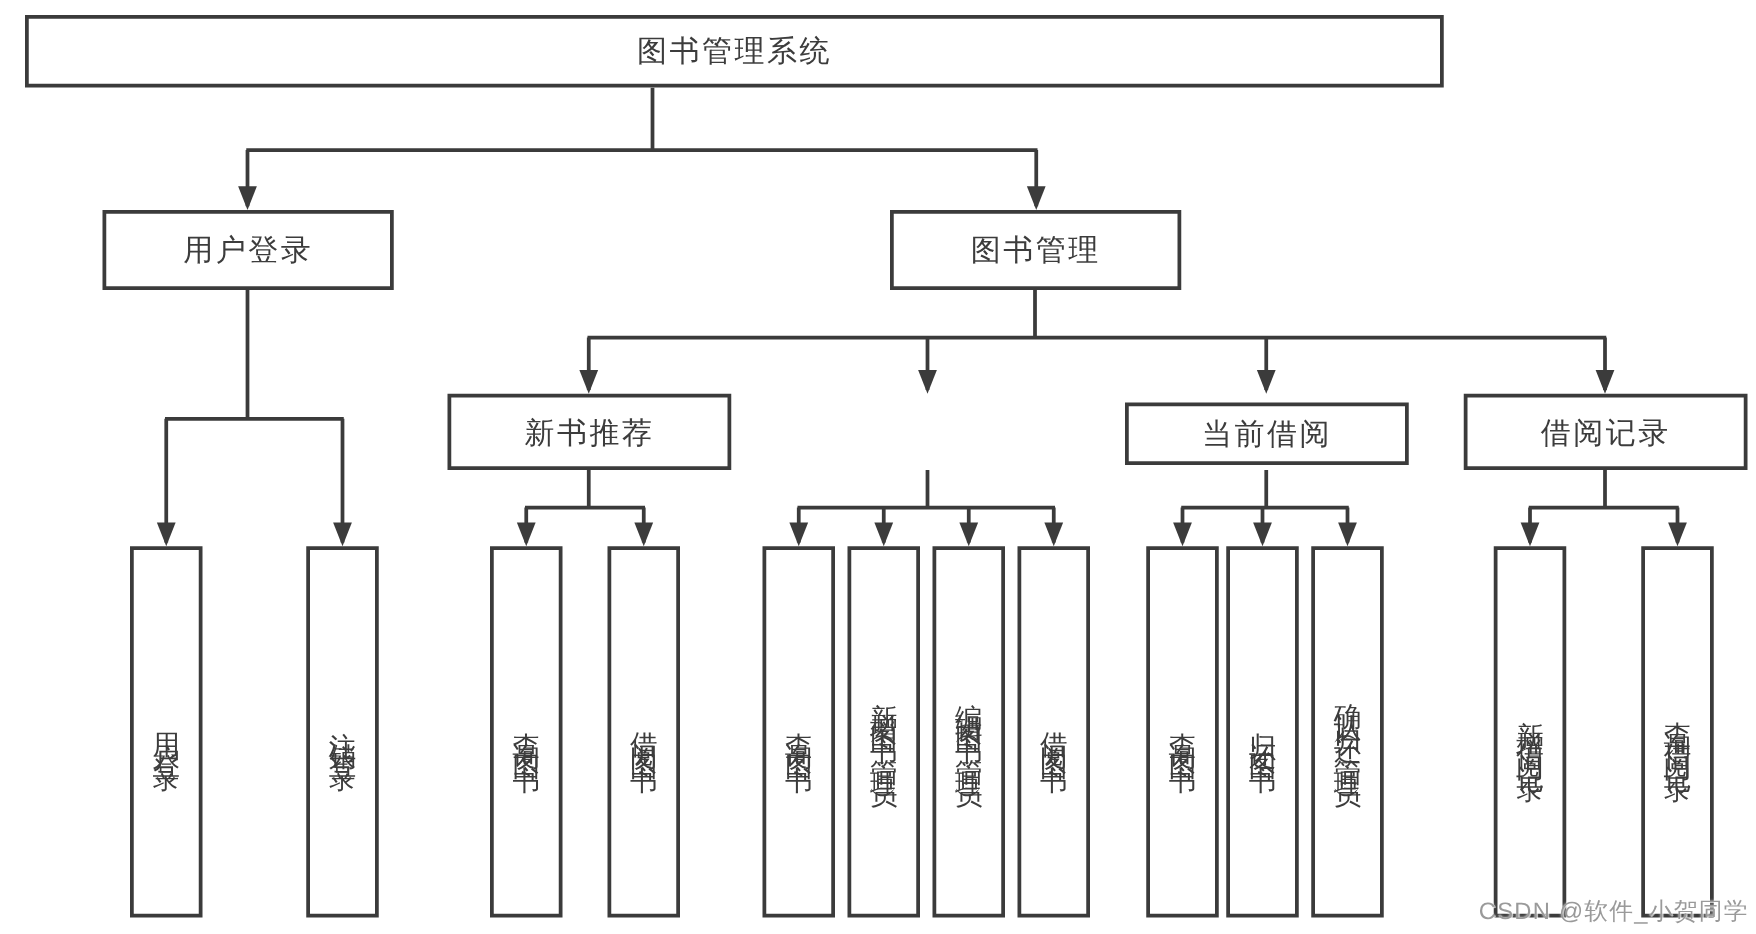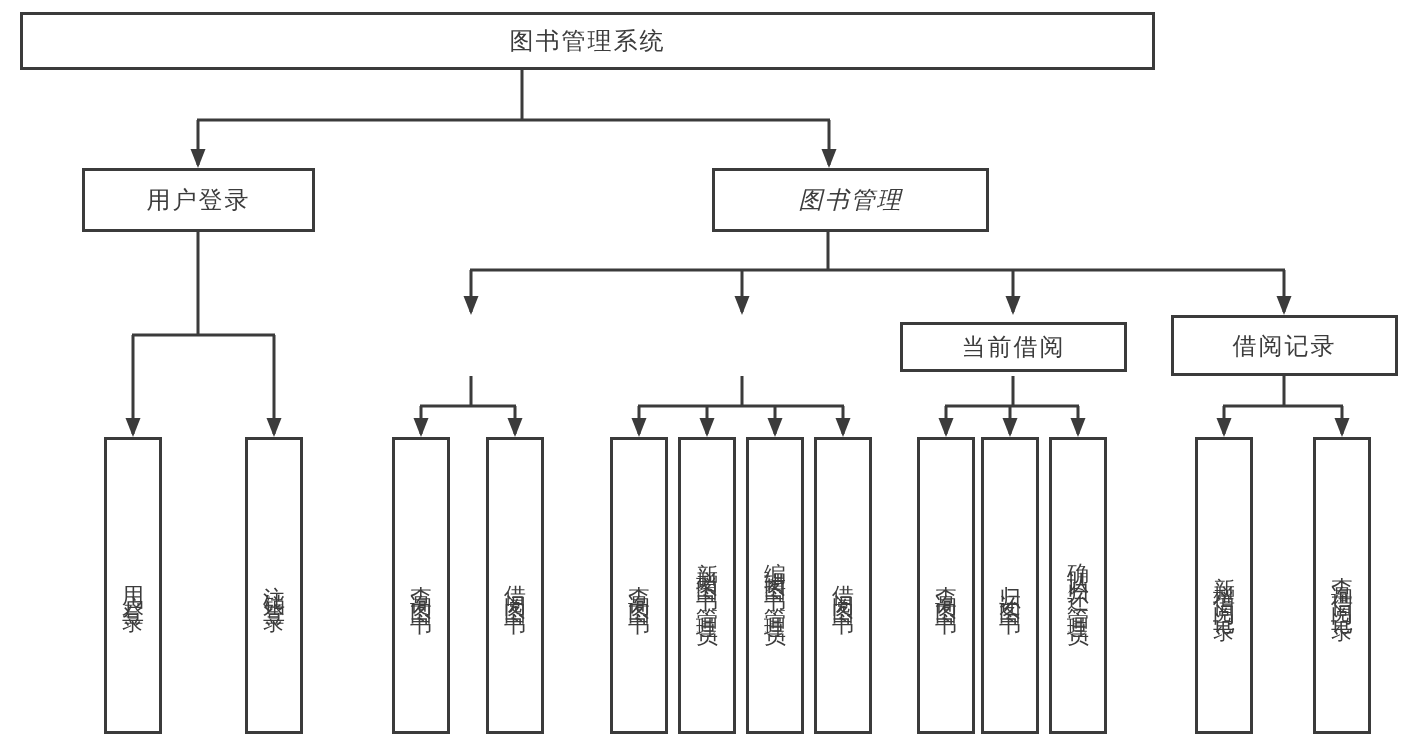--- a/index.html
+++ b/index.html
@@ -86,22 +86,23 @@
     <polygon points="1070.5,418 1085.5,418 1078,437"></polygon>
 
     <path d="M1284 376 V407 M1223 406 H1343 M1224 406 V434 M1342 406 V434"></path>
     <polygon points="1216.5,418 1231.5,418 1224,437"></polygon>
     <polygon points="1334.5,418 1349.5,418 1342,437"></polygon>
   </svg>
 
   <div class="box h" style="left:20px;top:12px;width:1135px;height:58px;">图书管理系统</div>
 
   <div class="box h" style="left:82px;top:168px;width:233px;height:64px;">用户登录</div>
-  <div class="box h" style="left:712px;top:168px;width:277px;height:64px;font-style:italic;">图书管理</div>
+  <div class="box h" style="left:712px;top:168px;width:233px;height:64px;">图书管理</div>
 
+  <div class="box h" style="left:358px;top:315px;width:227px;height:61px;">新书推荐</div>
   <div class="box h" style="left:900px;top:322px;width:227px;height:50px;">当前借阅</div>
   <div class="box h" style="left:1171px;top:315px;width:227px;height:61px;">借阅记录</div>
 
   <div class="box v" style="left:104px;top:437px;width:58px;height:297px;">用户登录</div>
   <div class="box v" style="left:245px;top:437px;width:58px;height:297px;">注销登录</div>
 
   <div class="box v" style="left:392px;top:437px;width:58px;height:297px;">查询图书</div>
   <div class="box v" style="left:486px;top:437px;width:58px;height:297px;">借阅图书</div>
 
   <div class="box v" style="left:610px;top:437px;width:58px;height:297px;">查询图书</div>
@@ -109,14 +110,15 @@
   <div class="box v" style="left:746px;top:437px;width:58px;height:297px;">编辑图书（管理员）</div>
   <div class="box v" style="left:814px;top:437px;width:58px;height:297px;">借阅图书</div>
 
   <div class="box v" style="left:917px;top:437px;width:58px;height:297px;">查询图书</div>
   <div class="box v" style="left:981px;top:437px;width:58px;height:297px;">归还图书</div>
   <div class="box v" style="left:1049px;top:437px;width:58px;height:297px;">确认归还（管理员）</div>
 
   <div class="box v" style="left:1195px;top:437px;width:58px;height:297px;">新增借阅记录</div>
   <div class="box v" style="left:1313px;top:437px;width:58px;height:297px;">查询借阅记录</div>
 
+  <div class="watermark">CSDN @软件_小贺同学</div>
 
 </div>
 
 </body></html>

